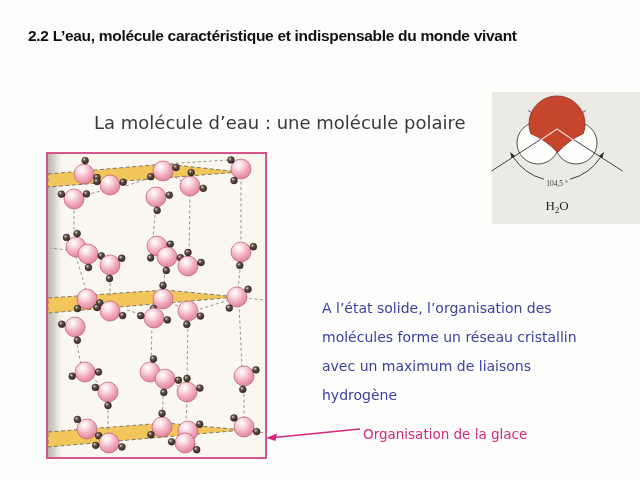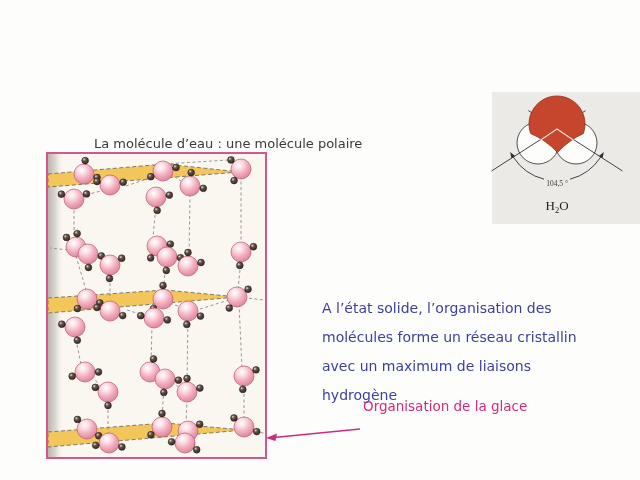--- a/index.html
+++ b/index.html
@@ -1,33 +1,34 @@
 <!DOCTYPE html>
 <html><head>
 <meta charset="utf-8">
 <style>
   html,body{margin:0;padding:0;background:#ffffff;}
   .slide{position:relative;width:640px;height:480px;background:#fdfdfc;overflow:hidden;
          font-family:"DejaVu Sans",sans-serif;}
   .title{position:absolute;left:28px;top:27px;font-family:"Liberation Sans",sans-serif;
          font-weight:bold;font-size:15.5px;letter-spacing:-0.3px;white-space:nowrap;}
-  .subtitle{position:absolute;left:94px;top:136px;font-size:13px;white-space:nowrap;}
+  .subtitle{position:absolute;left:94px;top:112px;font-size:18px;white-space:nowrap;}
   .bodytext{position:absolute;left:322px;top:294px;font-size:14px;line-height:29px;
             white-space:pre-line;}
-  .caption{position:absolute;left:363px;top:398px;font-size:13.5px;white-space:nowrap;}
+  .caption{position:absolute;left:363px;top:426px;font-size:13.5px;white-space:nowrap;}
   .iceframe{position:absolute;left:46px;top:152px;width:217px;height:303px;
             border:2px solid #d4568c;background:#faf6f0;}
   .polar{position:absolute;left:488px;top:86px;}
   .arrow{position:absolute;left:265px;top:424px;}
 </style>
 </head>
 <body>
 
 <div class="slide">
 
+  <div class="title" style="color: rgb(18, 18, 18);">2.2 L’eau, molécule caractéristique et indispensable du monde vivant</div>
 
   <div class="subtitle" style="color: rgb(58, 58, 58);">La molécule d’eau : une molécule polaire</div>
 
   <div class="iceframe" style="border-color: rgb(212, 86, 140);">
     <svg id="iceSvg" width="217" height="303" viewBox="0 0 217 303">
       <defs>
         <radialGradient id="gOxy" cx="38%" cy="30%" r="75%">
           <stop offset="0%" stop-color="#ffffff"></stop>
           <stop offset="28%" stop-color="#fadde4"></stop>
           <stop offset="60%" stop-color="#f2abbc"></stop>

